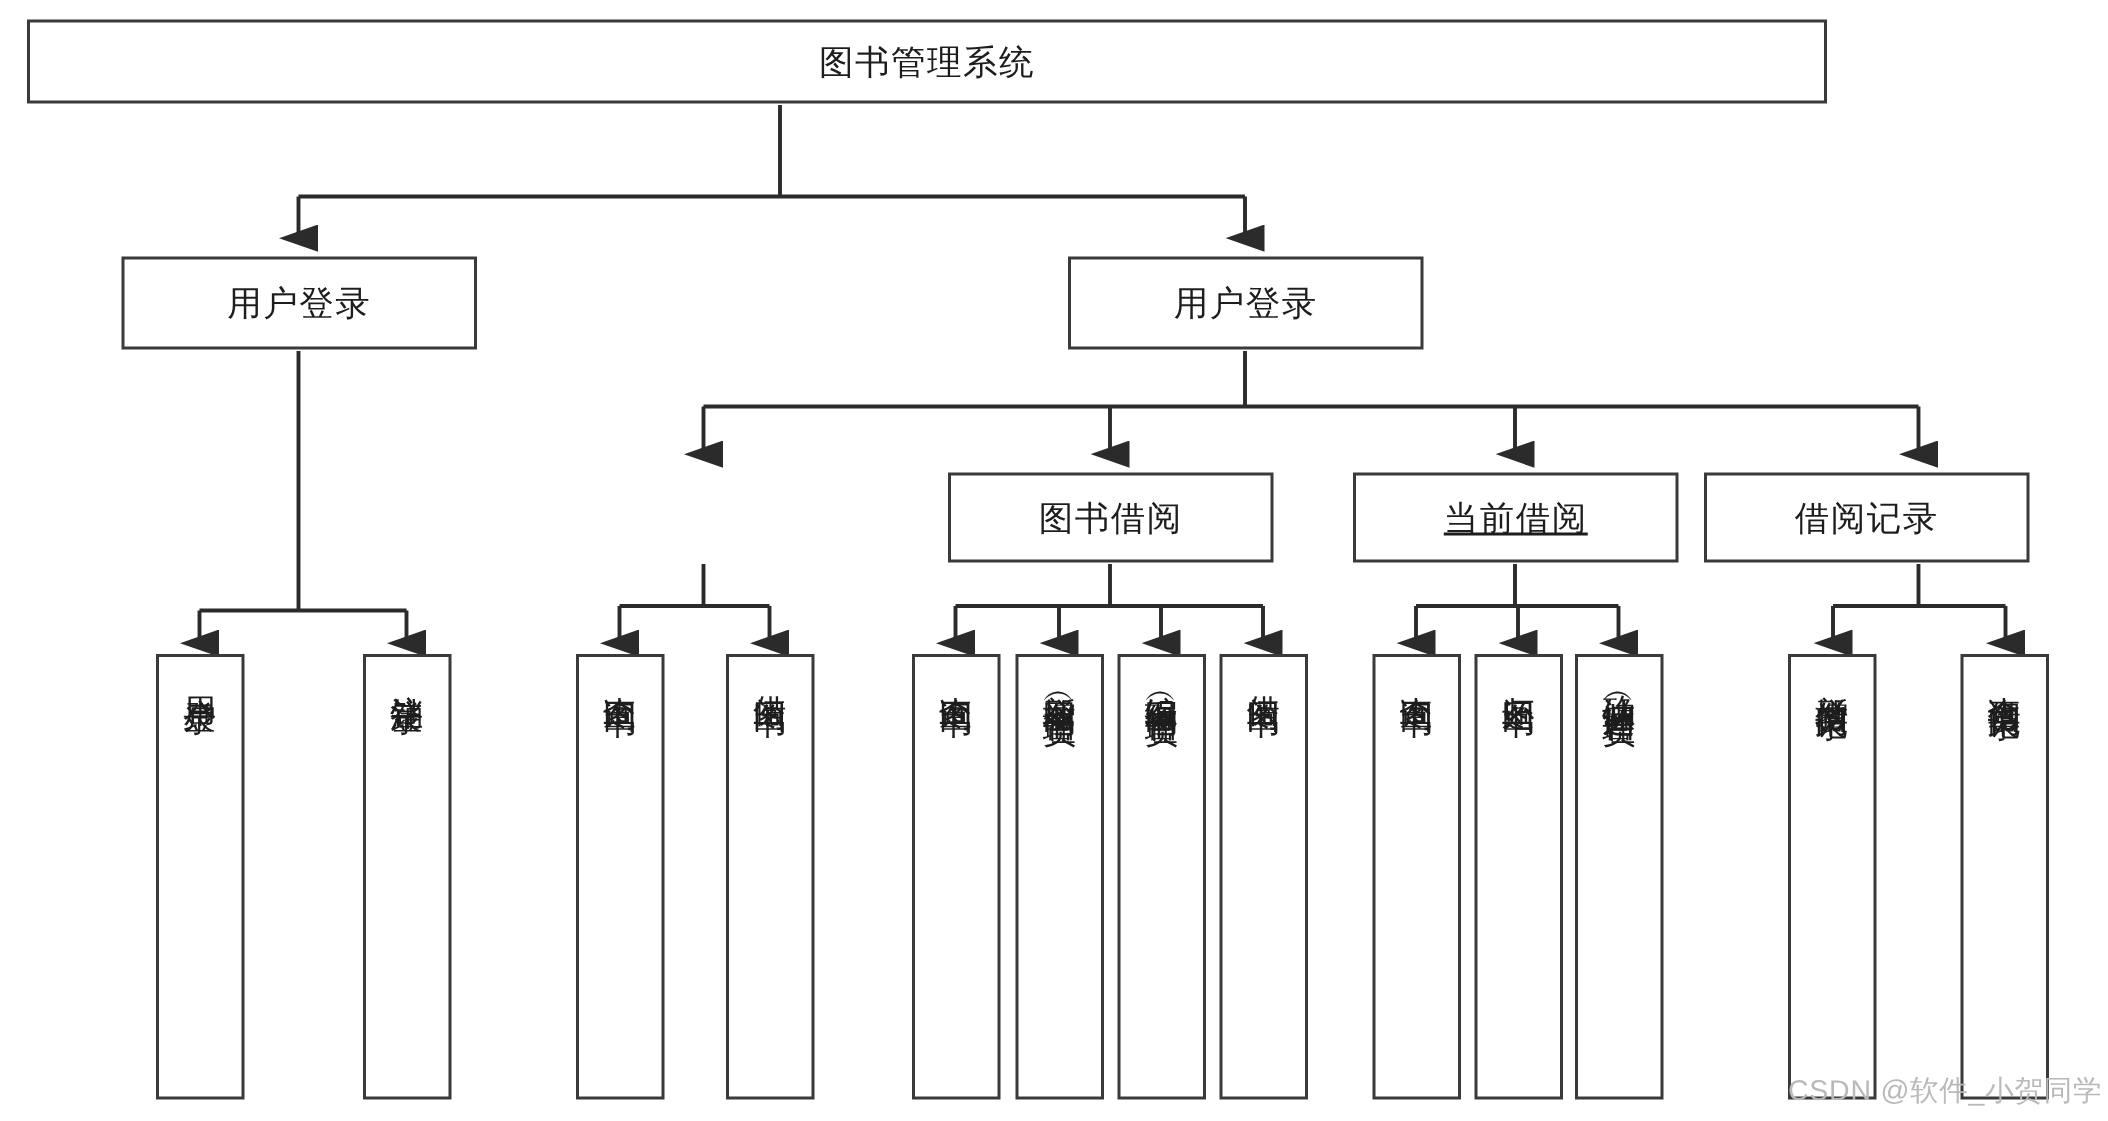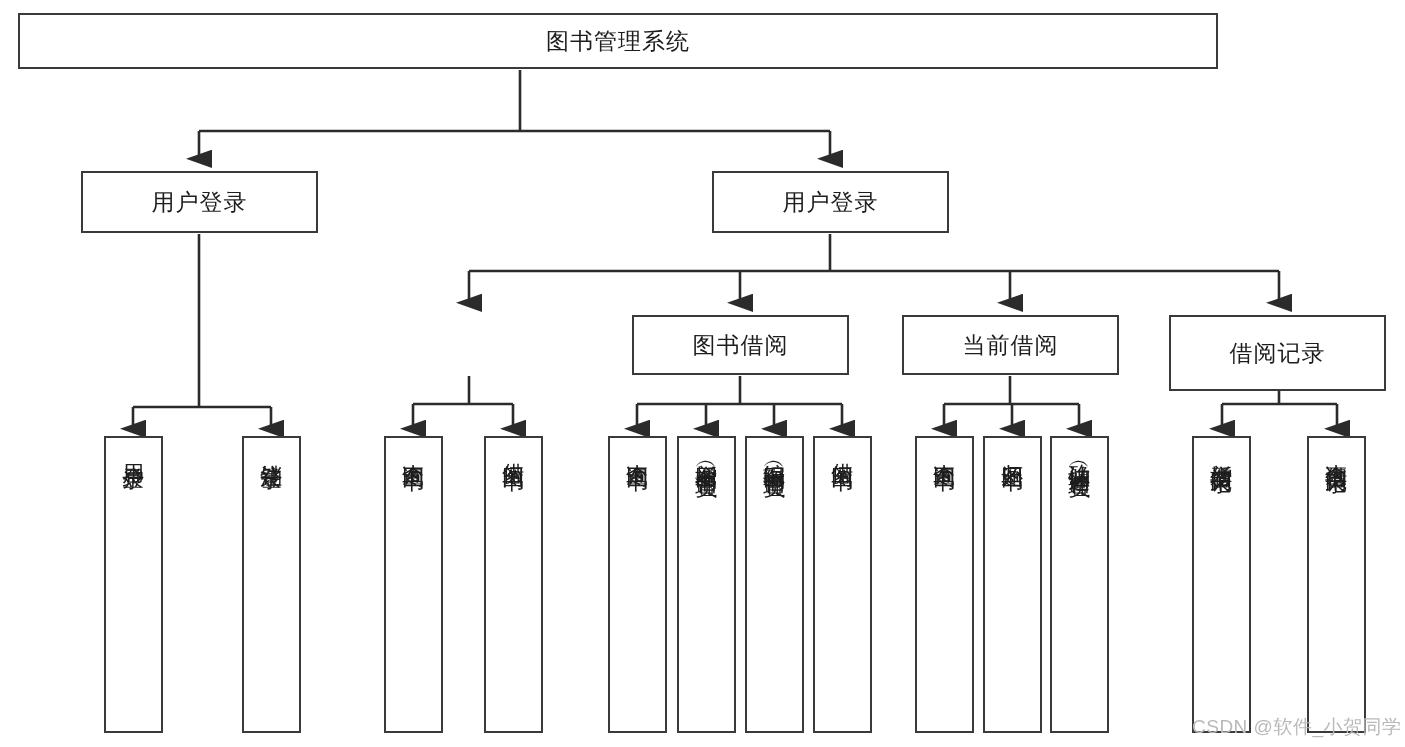--- a/index.html
+++ b/index.html
@@ -121,24 +121,24 @@
   <div class="node horiz" style="left:81px; top:171px; width:237px; height:62px;">
     <span>用户登录</span>
   </div>
   <div class="node horiz" style="left:712px; top:171px; width:237px; height:62px;">
     <span>用户登录</span>
   </div>
 
   <div class="node horiz" style="left:632px; top:315px; width:217px; height:60px;">
     <span>图书借阅</span>
   </div>
-  <div class="node horiz" style="left:902px; top:315px; width:217px; height:60px;">
+  <div class="node horiz" style="left:902px; top:315px; width:217px; height:60px;text-decoration:underline;">
     <span>当前借阅</span>
   </div>
-  <div class="node horiz" style="left:1169px; top:315px; width:217px; height:76px;">
+  <div class="node horiz" style="left:1136px; top:315px; width:217px; height:60px;">
     <span>借阅记录</span>
   </div>
 
   <div class="node vert" style="left:104px; top:436px; width:59px; height:297px;">
     <span class="vtext">用户登录</span>
   </div>
   <div class="node vert" style="left:242px; top:436px; width:59px; height:297px;">
     <span class="vtext">注销登录</span>
   </div>
 

